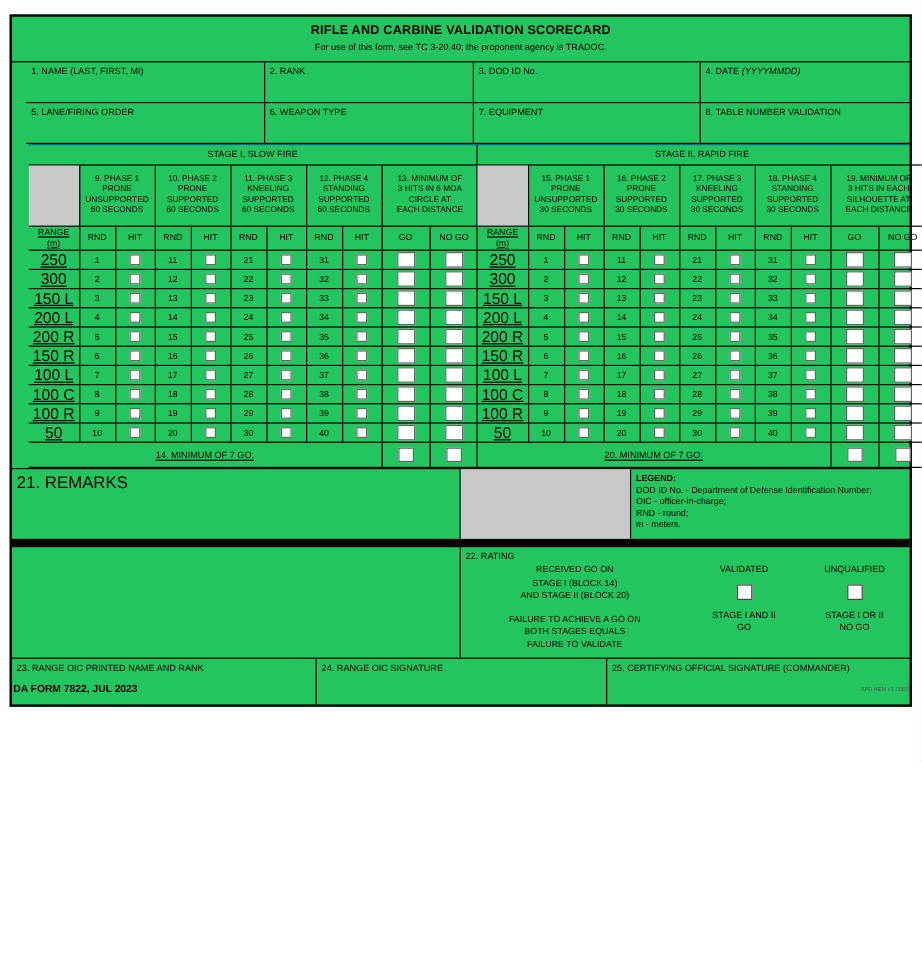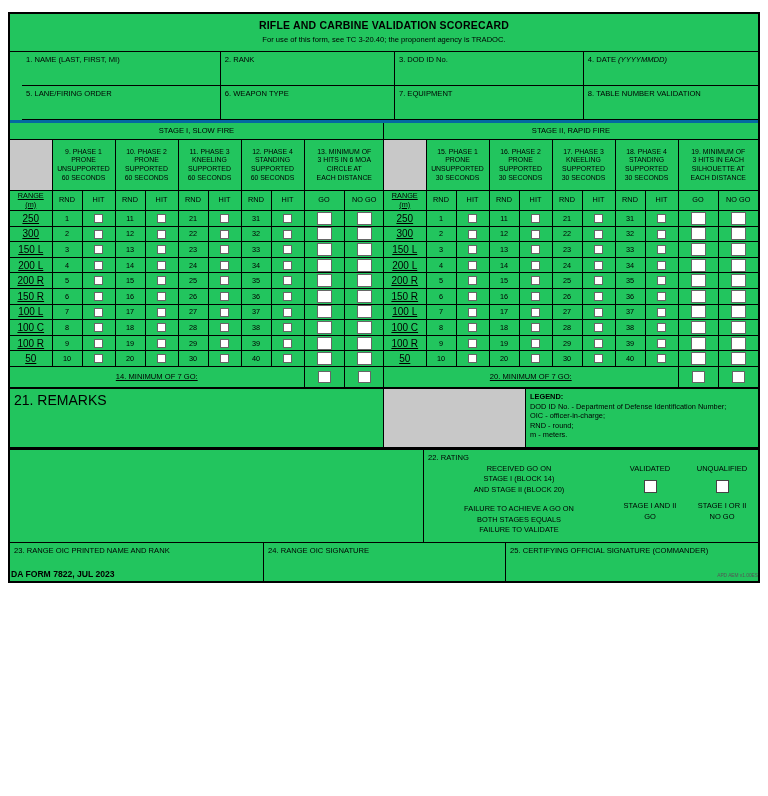--- a/index.html
+++ b/index.html
@@ -63,21 +63,22 @@
     padding: 3px 0 0 4px;
     font-size: 7.6px;
     line-height: 10px;
   }
   .idcell:last-child { border-right: none; }
   .idcell .ital { font-style: italic; }
 
   
   .stages {
     display: flex;
-    border-top: 3px solid #0369a1;
+    border-top: 1px solid #0369a1;
+    margin-left: 14px;
   }
   .stage {
     width: 374px;
     box-sizing: border-box;
   }
   .stage.left { border-right: 1px solid #000; }
 
   .stage-title {
     text-align: center;
     font-size: 7.6px;
@@ -112,21 +113,21 @@
   th.graycorner {
     background: #c8c8c8;
     height: 50px;
   }
   th.subhead {
     height: 19px;
     font-size: 7.3px;
     line-height: 8.6px;
   }
   td.datacell { height: 14.6px; }
-  td.rangecell { font-size: 10px; }
+  td.rangecell { font-size: 13px; }
 
   .cb {
     display: inline-block;
     width: 9px;
     height: 9px;
     border: 1px solid #666;
     background: #fff;
     box-sizing: border-box;
     vertical-align: middle;
   }
@@ -183,22 +184,21 @@
     font-size: 7.4px;
     line-height: 9.6px;
     height: 58px;
   }
   .legend .lg-title { font-weight: bold; text-align: left; }
   .legend .lg-line { text-align: left; }
 
   
   .ratingrow {
     display: flex;
-    border-top: 3px solid #000000;
-    padding-left: 40px;
+    border-top: 7px solid #000000;
   }
   .rating-left {
     width: 374px;
     box-sizing: border-box;
     border-right: 1px solid #000;
     height: 92px;
   }
   .rating-right {
     flex: 1;
     box-sizing: border-box;

